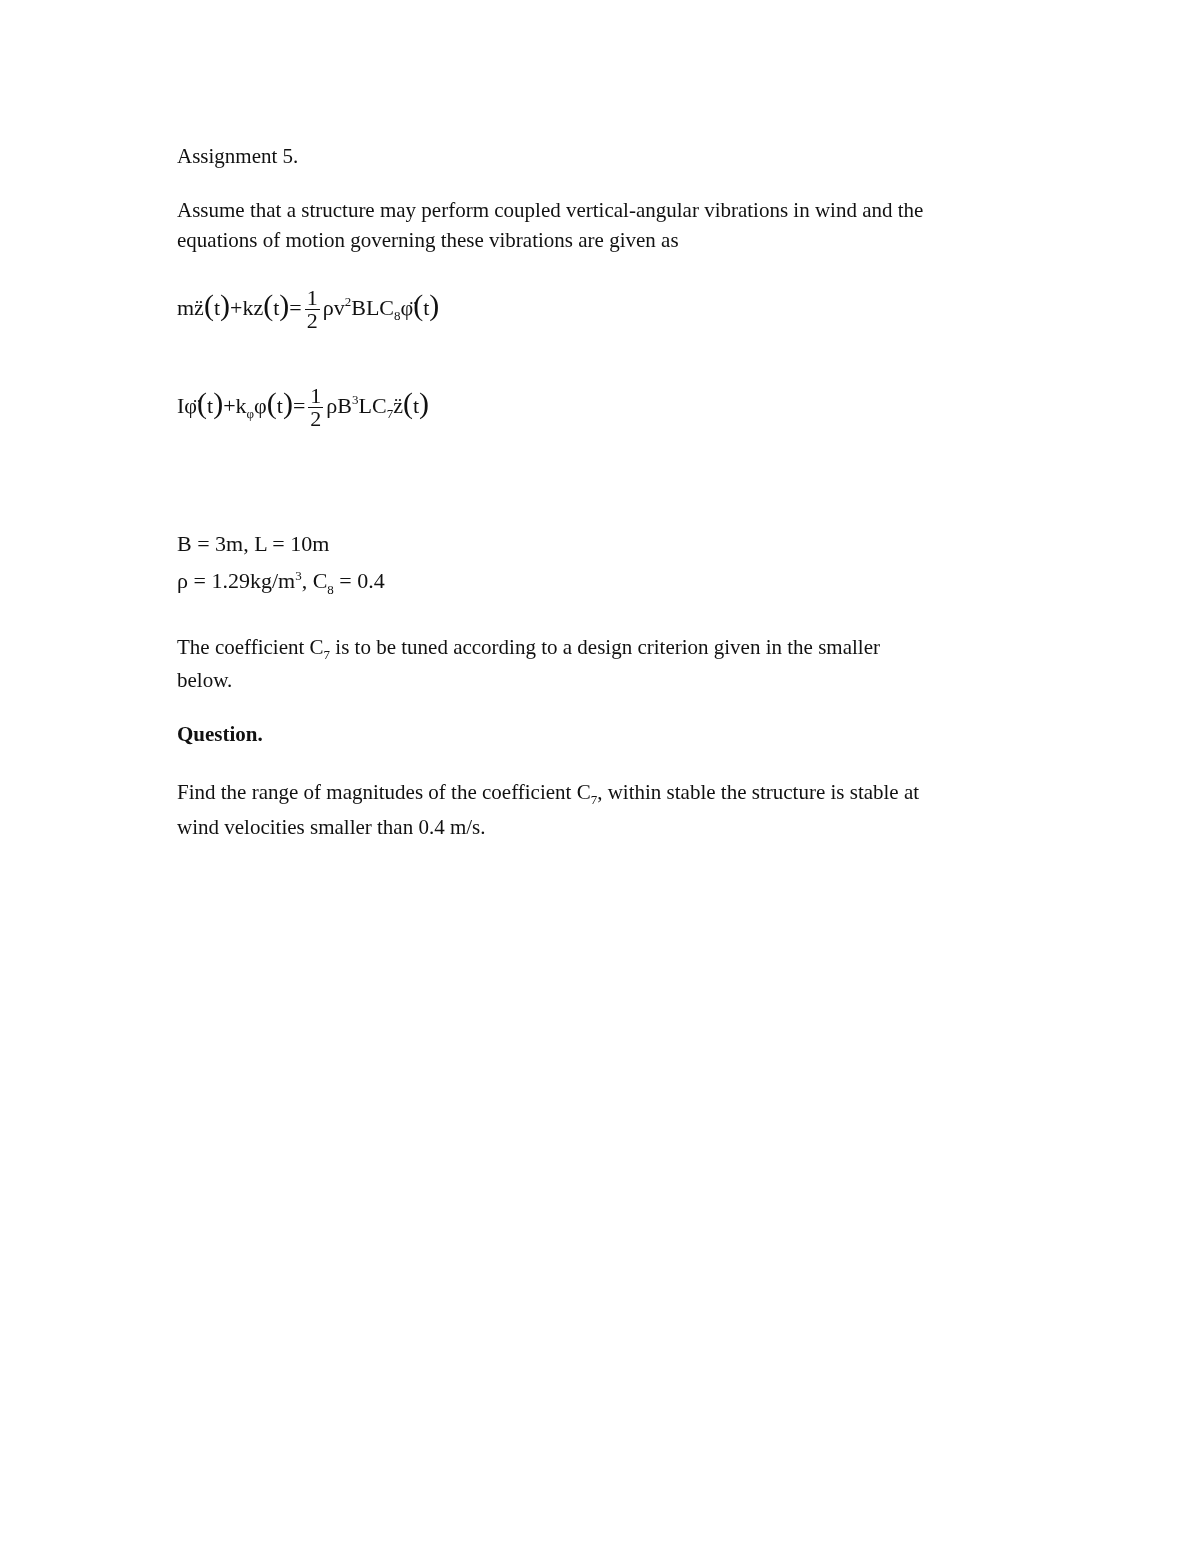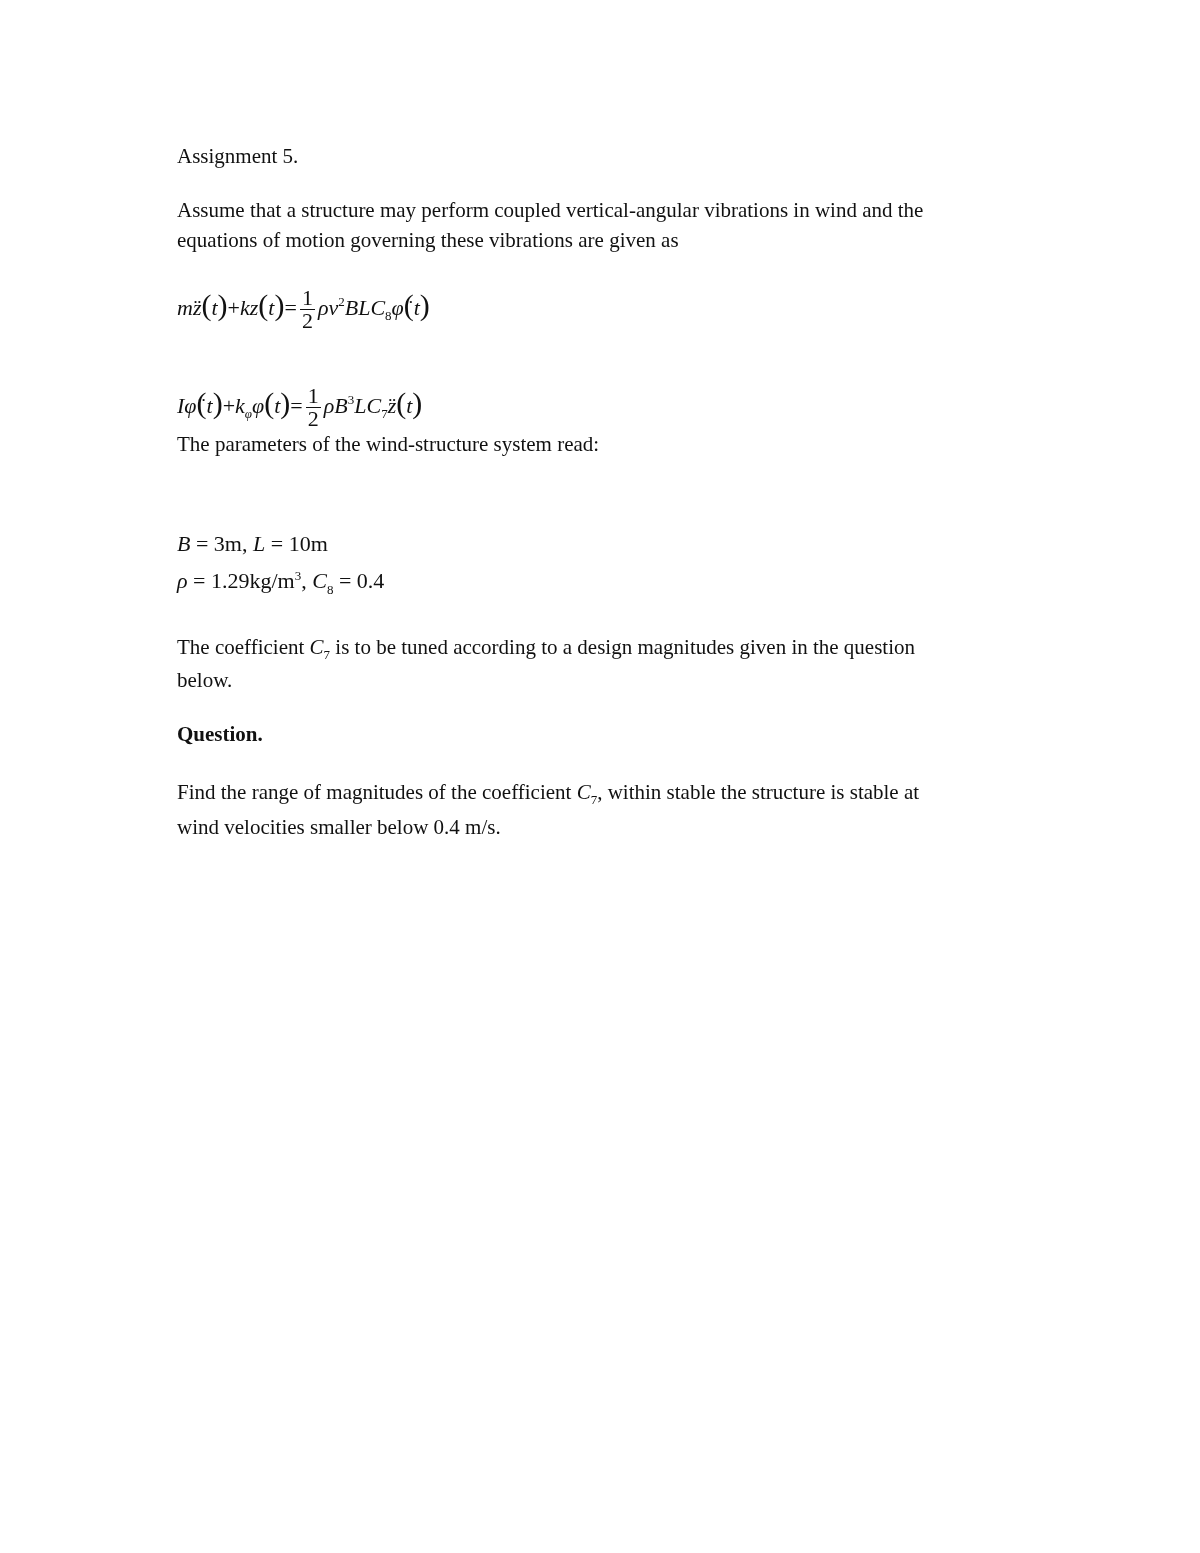--- a/index.html
+++ b/index.html
@@ -1,20 +1,20 @@
 <!DOCTYPE html>
 <html><head>
 <meta charset="utf-8">
 <style>
   html, body { margin:0; padding:0; background:#ffffff; }
   body { width:1200px; height:1553px; position:relative; overflow:hidden;
          font-family:"Liberation Serif", "DejaVu Serif", serif; color:#111; }
   .page { position:absolute; left:0; top:0; width:1200px; height:1553px;border-radius:23px; }
   .txt { position:absolute; left:177px; font-size:21px; line-height:32px; white-space:nowrap; }
-  .m { font-style:italic; }
+  .m { }
   .eq { position:absolute; left:177px; font-size:22px; white-space:nowrap; }
   .frac { display:inline-block; vertical-align:middle; text-align:center; font-style:normal; margin:0 3px; line-height:22px; }
   .frac span { display:block; }
   .frac .num { border-bottom:1px solid #111; padding:0 2px; }
   sub { font-size:13px; }
   sup { font-size:13px; }
   .big { font-size:30px; font-weight:normal; font-style:normal; }
   b.q { font-weight:bold; }
 </style>
 </head>
@@ -28,40 +28,39 @@
   <div class="txt" style="top:194px;">Assume that a structure may perform coupled vertical-angular vibrations in wind and the</div>
 
   <div class="eq" style="top:287px;">
     <span class="m">mz̈</span><span class="big">(</span><span class="m">t</span><span class="big">)</span>+<span class="m">kz</span><span class="big">(</span><span class="m">t</span><span class="big">)</span>=<span class="frac"><span class="num">1</span><span>2</span></span><span class="m">ρv</span><sup>2</sup><span class="m">BLC</span><sub>8</sub><span class="m">φ̈</span><span class="big">(</span><span class="m">t</span><span class="big">)</span>
   </div>
 
   <div class="eq" style="top:350px;margin-top:35px;">
     <span class="m">Iφ̈</span><span class="big">(</span><span class="m">t</span><span class="big">)</span>+<span class="m">k</span><sub class="m">φ</sub><span class="m">φ</span><span class="big">(</span><span class="m">t</span><span class="big">)</span>=<span class="frac"><span class="num">1</span><span>2</span></span><span class="m">ρB</span><sup>3</sup><span class="m">LC</span><sub>7</sub><span class="m">z̈</span><span class="big">(</span><span class="m">t</span><span class="big">)</span>
   </div>
 
-  <div class="txt" style="top:428px;">The parameters of the wind-structure system read:</div>
 
   <div class="eq" style="top:531px;">
     <span class="m">B</span> = 3m, <span class="m">L</span> = 10m
   </div>
   <div class="eq" style="top:568px;text-align:center;">
     <span class="m">ρ</span> = 1.29kg/m<sup>3</sup>, <span class="m">C</span><sub>8</sub> = 0.4
   </div>
 
   <div class="txt" style="top:631px;">
     <span>The coefficient</span>
     <span class="m">C</span><sub>7</sub>
-    <span>is to be tuned according to a design magnitudes given in the question</span>
+    <span>is to be tuned according to a design criterion given in the smaller</span>
   </div>
   <div class="txt" style="top:664px;">below.</div>
 
   <div class="txt" style="top:718px;text-align:center;"><b class="q">Question.</b></div>
 
   <div class="txt" style="top:776px;">
     <span>Find the range of magnitudes of the coefficient</span>
     <span class="m">C</span><sub>7</sub><span>, within stable the structure is stable at</span>
   </div>
   <div class="txt" style="top:811px;">
-    <span>wind velocities smaller below</span>
+    <span>wind velocities smaller than</span>
     <span>0.4 m/s</span><span>.</span>
   </div>
 
 </div>
 
 </body></html>

